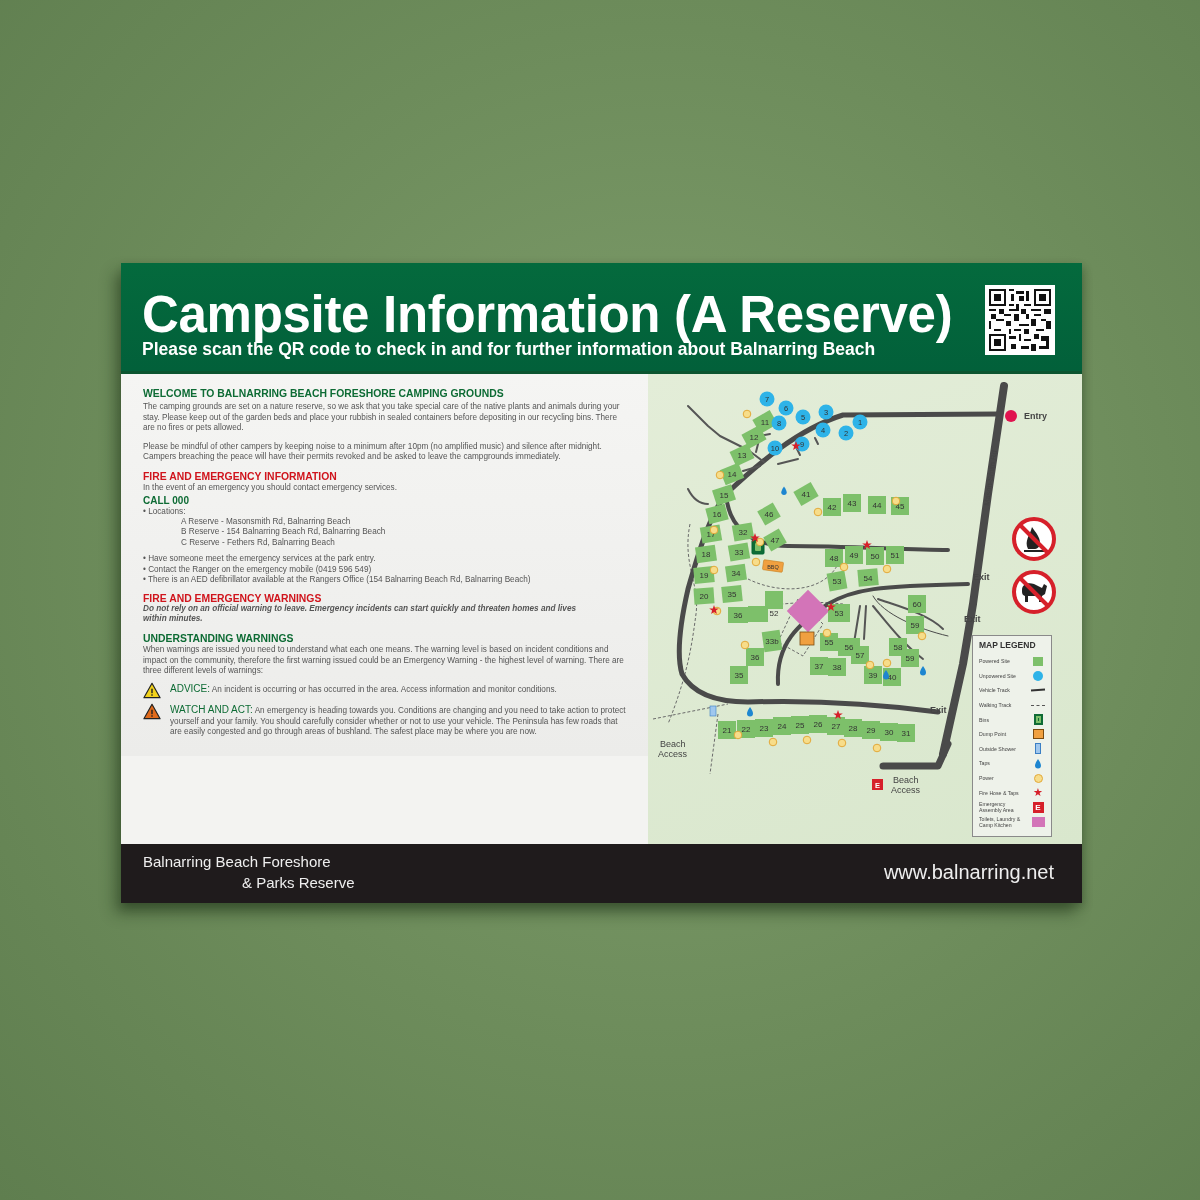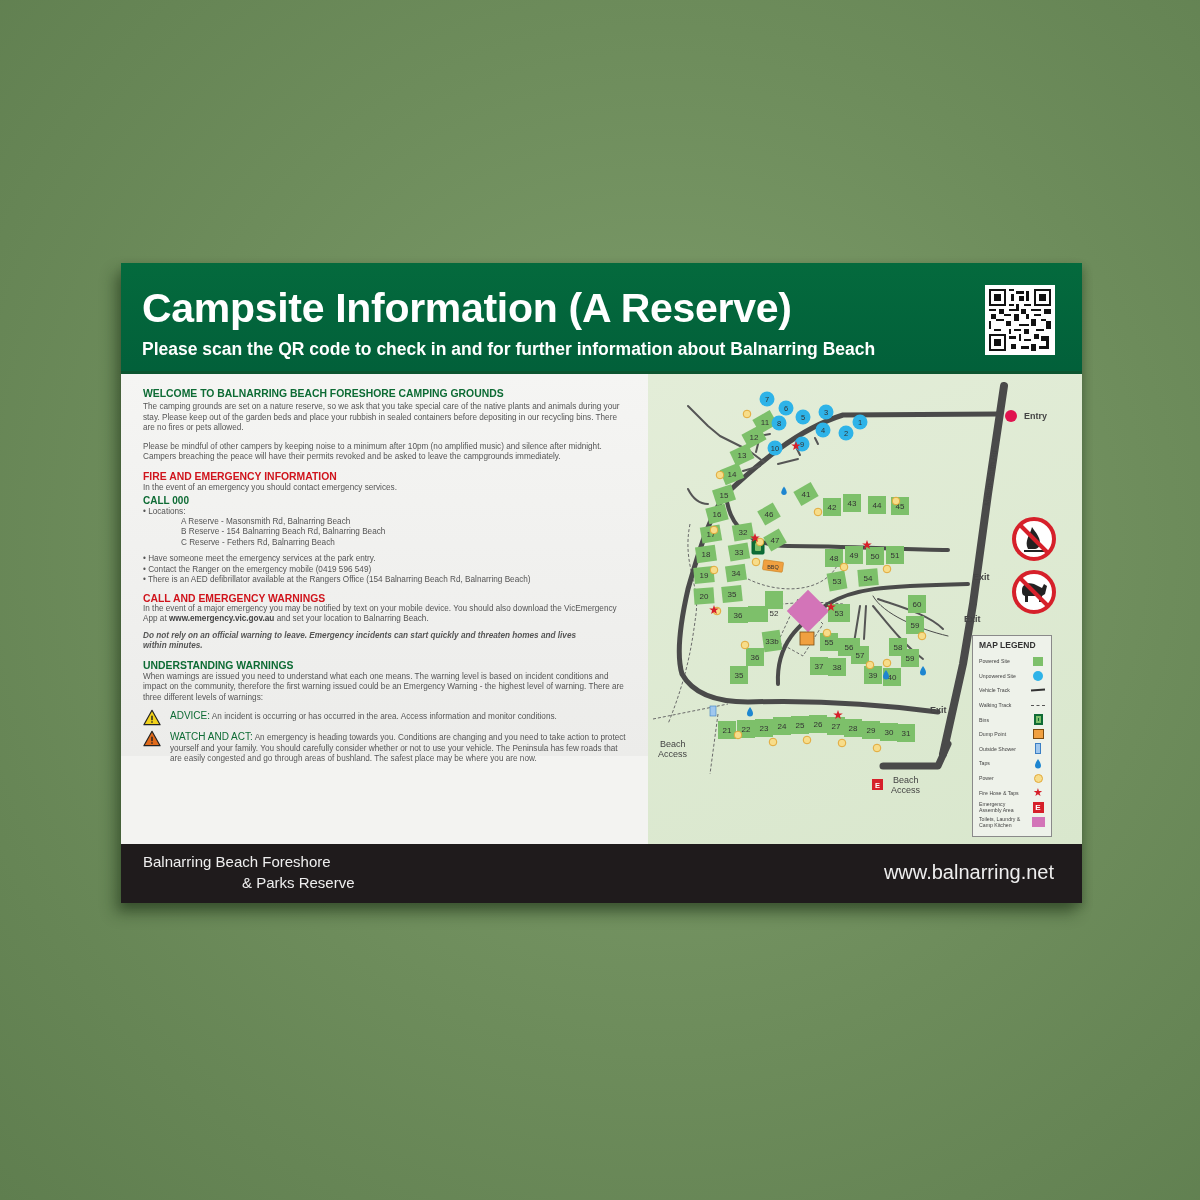--- a/index.html
+++ b/index.html
@@ -14,21 +14,21 @@
     background: #f3f3f1;
     box-shadow: -6px 10px 14px rgba(20,40,15,0.45), 2px 4px 8px rgba(20,40,15,0.25);
   }
   .header {
     position: absolute; left: 0; top: 0; width: 961px; height: 111px;
     background: linear-gradient(180deg, #046a3d 0%, #02603a 100%);
     border-bottom: 3px solid #0c5530;
   }
   .title {
     position: absolute; left: 21px; top: 22px; color: #fff;
-    font-size: 41px; font-weight: bold; letter-spacing: -0.3px;
+    font-size: 51px; font-weight: bold; letter-spacing: -0.3px;
   }
   .subtitle {
     position: absolute; left: 21px; top: 76px; color: #fff;
     font-size: 17.5px; font-weight: bold;
   }
   .qr {
     position: absolute; left: 864px; top: 22px; width: 70px; height: 70px;
     background: #fff; padding: 4px;
   }
   .qr svg { width: 62px; height: 62px; display: block; }
@@ -148,24 +148,21 @@
     <div>In the event of an emergency you should contact emergency services.</div>
     <div class="call">CALL 000</div>
     <div>• Locations:</div>
     <div class="loc">A Reserve - Masonsmith Rd, Balnarring Beach</div>
     <div class="loc">B Reserve - 154 Balnarring Beach Rd, Balnarring Beach</div>
     <div class="loc" style="margin-bottom:6px;">C Reserve - Fethers Rd, Balnarring Beach</div>
     <div>• Have someone meet the emergency services at the park entry.</div>
     <div>• Contact the Ranger on the emergency mobile (0419 596 549)</div>
     <div style="margin-bottom:8px;">• There is an AED defibrillator available at the Rangers Office (154 Balnarring Beach Rd, Balnarring Beach)</div>
 
-    <div class="h-red">CALL AND EMERGENCY WARNINGS</div>
-    <div class="p">
-      <span>In the event of a major emergency you may be notified by text on your mobile device. You should also download the VicEmergency App at </span><span class="bold">www.emergency.vic.gov.au</span><span> and set your location to Balnarring Beach.</span>
-    </div>
+    <div class="h-red">FIRE AND EMERGENCY WARNINGS</div>
     <div class="ital" style="width:440px;">Do not rely on an official warning to leave. Emergency incidents can start quickly and threaten homes and lives within minutes.</div>
 
     <div class="h-green" style="margin-bottom:1px;">UNDERSTANDING WARNINGS</div>
     <div class="p" style="margin-bottom:8px;">When warnings are issued you need to understand what each one means. The warning level is based on incident conditions and impact on the community, therefore the first warning issued could be an Emergency Warning - the highest level of warning. There are three different levels of warnings:</div>
 
     <div class="warn-row">
       <svg viewBox="0 0 20 18">
           <path d="M10 1 L19 17 L1 17 Z" fill="#f2d21b" stroke="#222" stroke-width="1.3" stroke-linejoin="round"></path>
           <rect x="9.2" y="7" width="1.6" height="5" fill="#222"></rect>
           <rect x="9.2" y="13.2" width="1.6" height="1.6" fill="#222"></rect>

